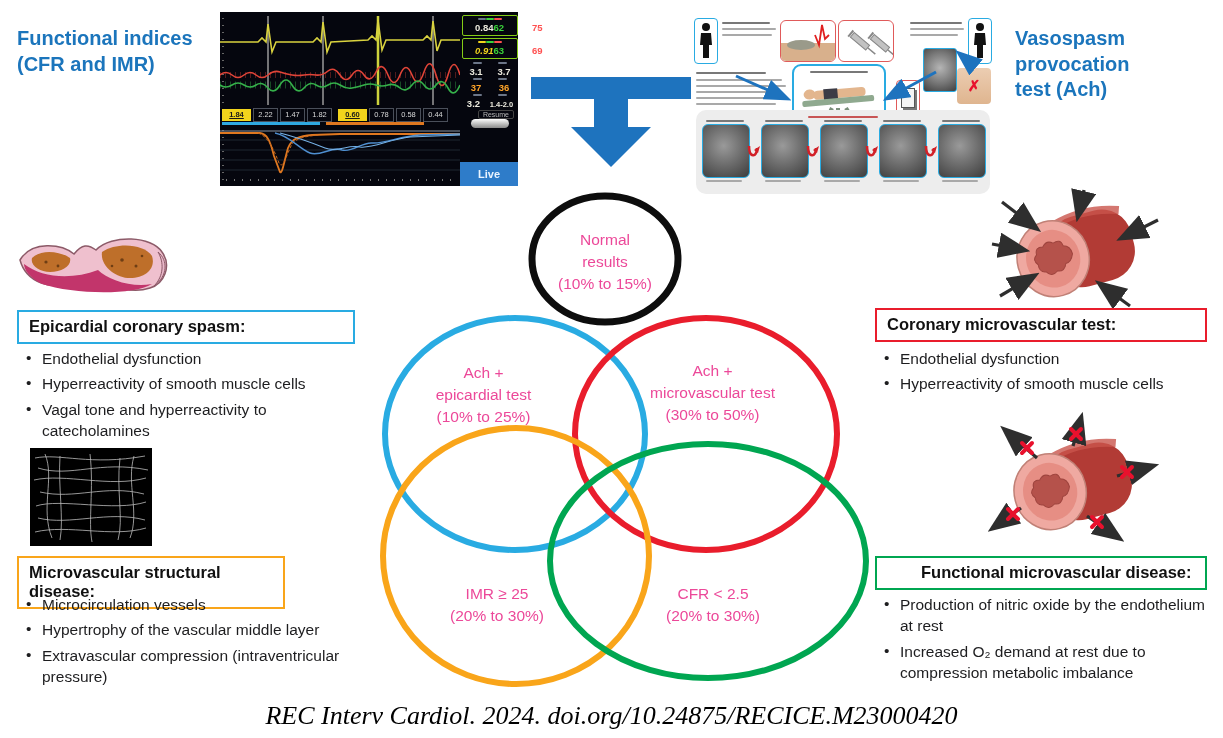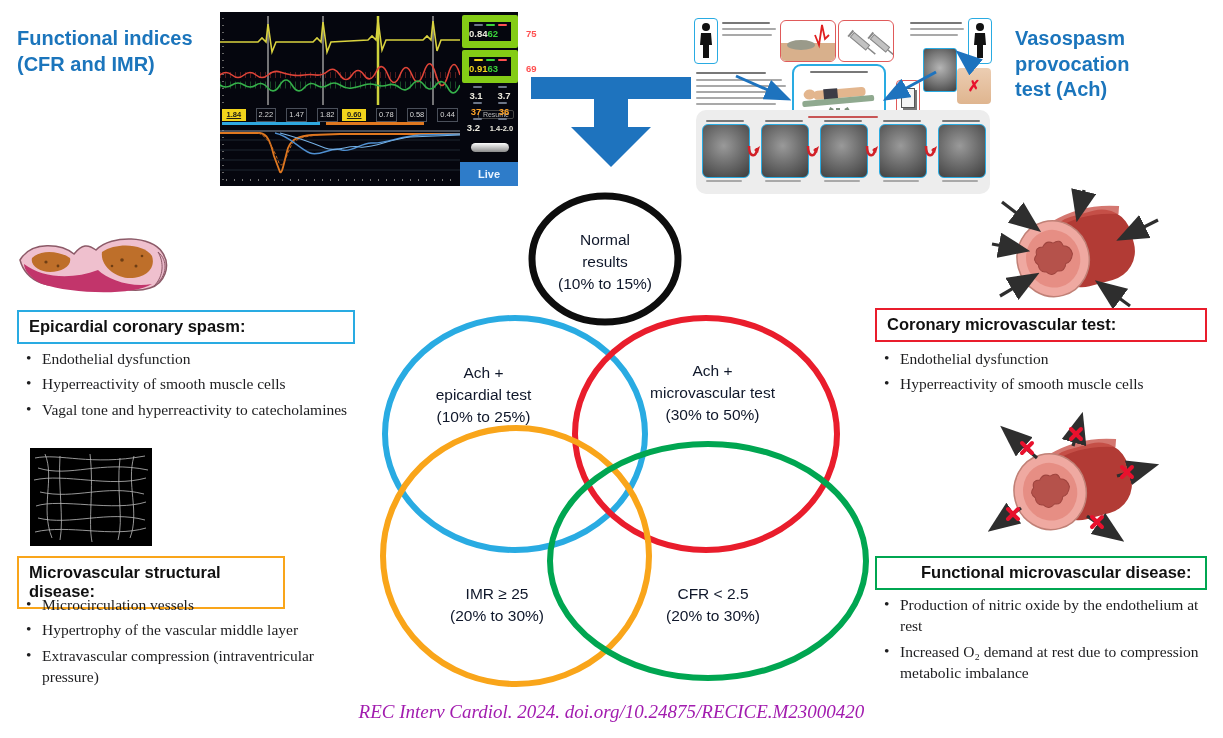--- a/index.html
+++ b/index.html
@@ -10,33 +10,33 @@
 
   
   .blue-title{position:absolute;font-weight:bold;font-size:20px;line-height:1.28;color:#1b75bc;}
 
   
   .monitor{position:absolute;left:220px;top:12px;width:298px;height:174px;background:#05060e;}
   .m-strip{position:absolute;left:2px;top:96px;width:236px;height:18px;font-size:7.5px;}
   .m-strip .cellrow{display:flex;align-items:center;height:13px;}
   .ybox{width:29px;height:12px;background:#f2d41c;color:#191919;font-weight:bold;
         display:flex;align-items:center;justify-content:center;text-decoration:underline;}
-  .mcell{width:23px;height:12px;margin-left:10px;border:1px solid #4a4f5a;color:#d8d8d8;
+  .mcell{width:23px;height:12px;margin-left:2px;border:1px solid #4a4f5a;color:#d8d8d8;
          display:flex;align-items:center;justify-content:center;}
   .u-blue{position:absolute;left:0;top:14px;width:98px;height:2.5px;background:#2fa8e0;}
   .u-orange{position:absolute;left:104px;top:14px;width:98px;height:2.5px;background:#e07820;}
   .m-resume{position:absolute;right:-56px;top:2px;color:#b8b8b8;border:1px solid #444;
             padding:0 4px;font-size:7px;border-radius:2px;}
   .m-panel{position:absolute;left:242px;top:3px;width:56px;font-weight:bold;}
   .prow{display:flex;justify-content:space-around;align-items:baseline;font-size:9.5px;}
-  .pgroup{border:7px solid #84cc16;border-radius:2px;padding:1px 0 2px;margin-bottom:2px;}
+  .pgroup{border:1px solid #84cc16;border-radius:2px;padding:1px 12px 2px;margin-bottom:2px;}
   .plabels{display:flex;justify-content:space-around;padding:1px 3px 2px;}
   .plabels i{display:block;width:9px;height:2px;background:#6c7688;border-radius:1px;}
   .n-white{color:#eceade;} .n-green{color:#3ad23a;} .n-red{color:#ff5050;margin-left:28px;}
-  .n-yellow{color:#f2d41c;} .n-orange{color:#ffa428;} .n-small{font-size:7.5px;}
+  .n-yellow{color:#f2d41c;font-style:italic;} .n-orange{color:#ffa428;} .n-small{font-size:7.5px;}
   .capsule{width:38px;height:9px;margin:10px auto 0;border-radius:5px;
            background:linear-gradient(#fdfdfd,#8a8a8a);}
   .live-btn{position:absolute;left:240px;bottom:0;width:58px;height:24px;background:#2e7cc9;
             color:#eaf4ff;font-size:11px;font-weight:bold;display:flex;align-items:center;justify-content:center;}
 
   
   .infographic{position:absolute;left:680px;top:6px;width:316px;height:192px;}
   .ph{position:absolute;height:2px;background:#a9a9a9;border-radius:1px;}
   .ph.dark{background:#787878;} .ph.red{background:#c85555;}
   .pbox{position:absolute;width:22px;height:44px;border:1.5px solid #29abe2;border-radius:4px;
@@ -50,35 +50,35 @@
          background:radial-gradient(circle at 50% 45%, #b5b5b5 0%, #777 55%, #3f3f3f 100%);}
   .docbox{position:absolute;width:22px;height:34px;border:1.5px solid #e05a5a;border-radius:4px;
           background:#fff;display:flex;align-items:center;justify-content:center;}
   .docicon{width:12px;height:18px;background:#f4f4f4;border:1px solid #555;
            box-shadow:2px 2px 0 #777;}
   .wrist{position:absolute;width:34px;height:36px;background:linear-gradient(#eccdb2,#dfb58f);
          border-radius:4px;display:flex;align-items:center;justify-content:center;
          color:#e8112d;font-weight:bold;font-size:15px;}
 
   
-  .vlabel{position:absolute;text-align:center;font-size:15.5px;line-height:1.42;color:#0f172a;}
+  .vlabel{position:absolute;text-align:center;font-size:15.5px;line-height:1.42;color:#ec4899;}
 
   
   .titlebox{position:absolute;background:#fff;border-style:solid;border-width:2.5px;
             font-weight:bold;font-size:16.5px;color:#111;padding:5px 10px 6px;box-sizing:border-box;}
   .b-blue{border-color:#29abe2;} .b-red{border-color:#e91d2c;}
   .b-orange{border-color:#f9a51a;} .b-green{border-color:#00a651;padding-left:44px;}
-  ul.bullets{position:absolute;margin:0;padding:0;list-style:none;font-size:15.5px;line-height:1.38;font-family:Liberation Serif, serif;}
+  ul.bullets{position:absolute;margin:0;padding:0;list-style:none;font-size:15.5px;line-height:1.38;}
   ul.bullets li{position:relative;padding-left:18px;margin-bottom:4px;}
   ul.bullets li::before{content:"•";position:absolute;left:2px;top:-1px;}
 
   .micrograph{position:absolute;left:30px;top:448px;width:122px;height:98px;background:#000;}
 
   .citation{position:absolute;left:0;top:701px;width:1223px;text-align:center;
-            font-family:"Liberation Serif",serif;font-style:italic;font-size:19px;color:#a21caf;}
+            font-family:"Liberation Serif",serif;font-style:italic;font-size:26px;color:#000000;}
 </style>
 </head>
 <body>
 
 <div class="canvas">
 
   <div class="blue-title" style="left:17px;top:26px;">
     <div>Functional indices</div>
     <div>(CFR and IMR)</div>
   </div>

